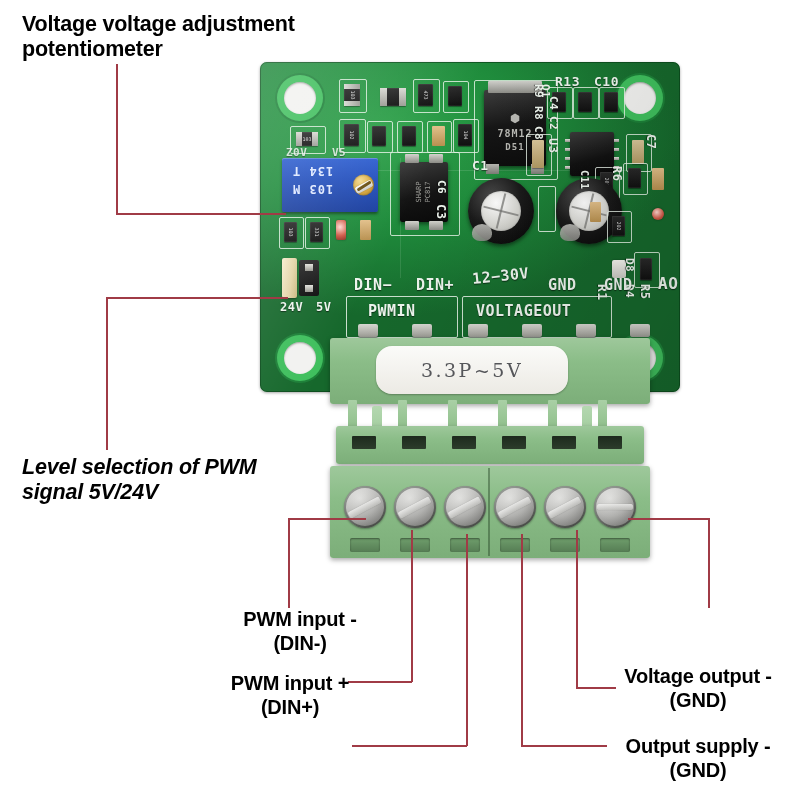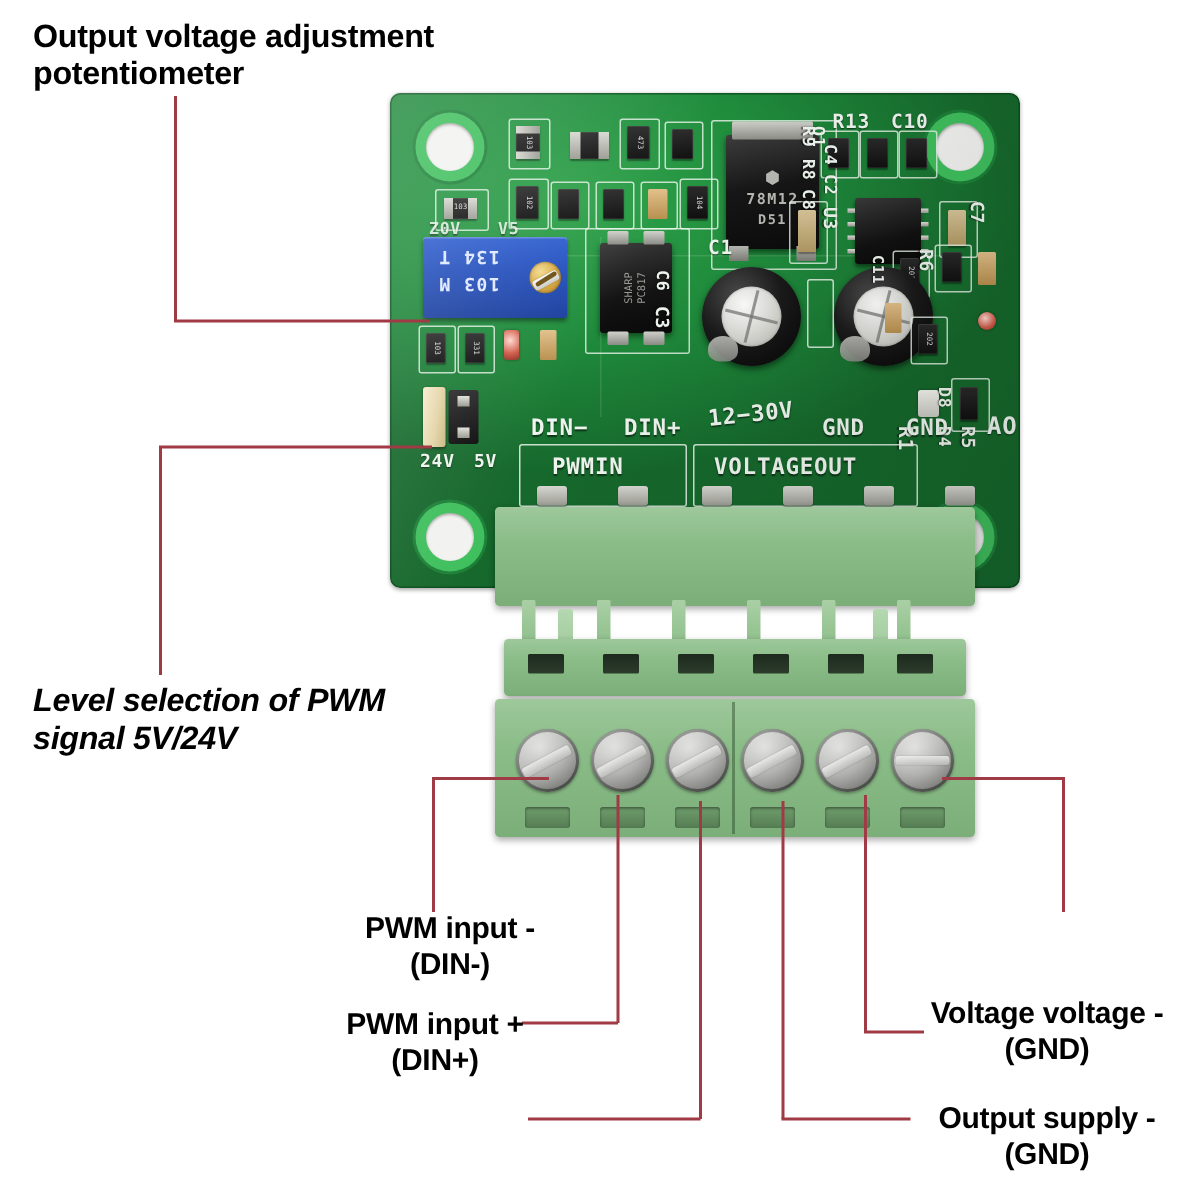--- a/index.html
+++ b/index.html
@@ -491,20 +491,23 @@
     <div class="tbpin" style="left:208px;top:262px;"></div>
     <div class="tbpin" style="left:262px;top:262px;"></div>
     <div class="tbpin" style="left:316px;top:262px;"></div>
     <div class="tbpin" style="left:370px;top:262px;"></div>
   </div>
 
   <div id="tb">
 
     <div class="tb-body" style="left:0;top:0;width:320px;height:66px;"></div>
 
+    <div class="tb-label" style="left:46px;top:8px;width:192px;height:48px;">
+      <span>3.3P~5V</span>
+    </div>
 
     <div class="tb-fin" style="left:18px; top:62px;height:32px;"></div>
     <div class="tb-fin" style="left:68px; top:62px;height:32px;"></div>
     <div class="tb-fin" style="left:118px;top:62px;height:32px;"></div>
     <div class="tb-fin" style="left:168px;top:62px;height:32px;"></div>
     <div class="tb-fin" style="left:218px;top:62px;height:32px;"></div>
     <div class="tb-fin" style="left:268px;top:62px;height:32px;"></div>
 
     <div class="tb-rail" style="left:42px; top:68px;height:52px;"></div>
     <div class="tb-rail" style="left:252px;top:68px;height:52px;"></div>
@@ -553,33 +556,33 @@
 
   <div class="lead v" style="left:521px;top:534px;height:212px;"></div>
   <div class="lead h" style="left:521px;top:745px;width:86px;"></div>
 
   <div class="lead v" style="left:576px;top:530px;height:158px;"></div>
   <div class="lead h" style="left:576px;top:687px;width:40px;"></div>
 
   <div class="lead h" style="left:628px;top:518px;width:82px;"></div>
   <div class="lead v" style="left:708px;top:518px;height:90px;"></div>
 
-  <div class="callout big c-left" style="left:22px;top:12px;width:300px;">Output voltage adjustment
+  <div class="callout big c-left" style="left:22px;top:12px;width:300px;">Voltage voltage adjustment
 potentiometer</div>
 
   <div class="callout big c-left" style="left:22px;top:455px;width:280px;font-style:italic;">Level selection of PWM
 signal 5V/24V</div>
 
   <div class="callout mid c-center" style="left:195px;top:672px;width:190px;">PWM input +
 (DIN+)</div>
 
   <div class="callout mid c-center" style="left:205px;top:608px;width:190px;">PWM input -
 (DIN-)</div>
 
 
 
-  <div class="callout mid c-center" style="left:598px;top:665px;width:200px;">Voltage voltage -
+  <div class="callout mid c-center" style="left:598px;top:665px;width:200px;">Voltage output -
 (GND)</div>
 
   <div class="callout mid c-center" style="left:598px;top:735px;width:200px;">Output supply -
 (GND)</div>
 
 </div>
 
 </body></html>

